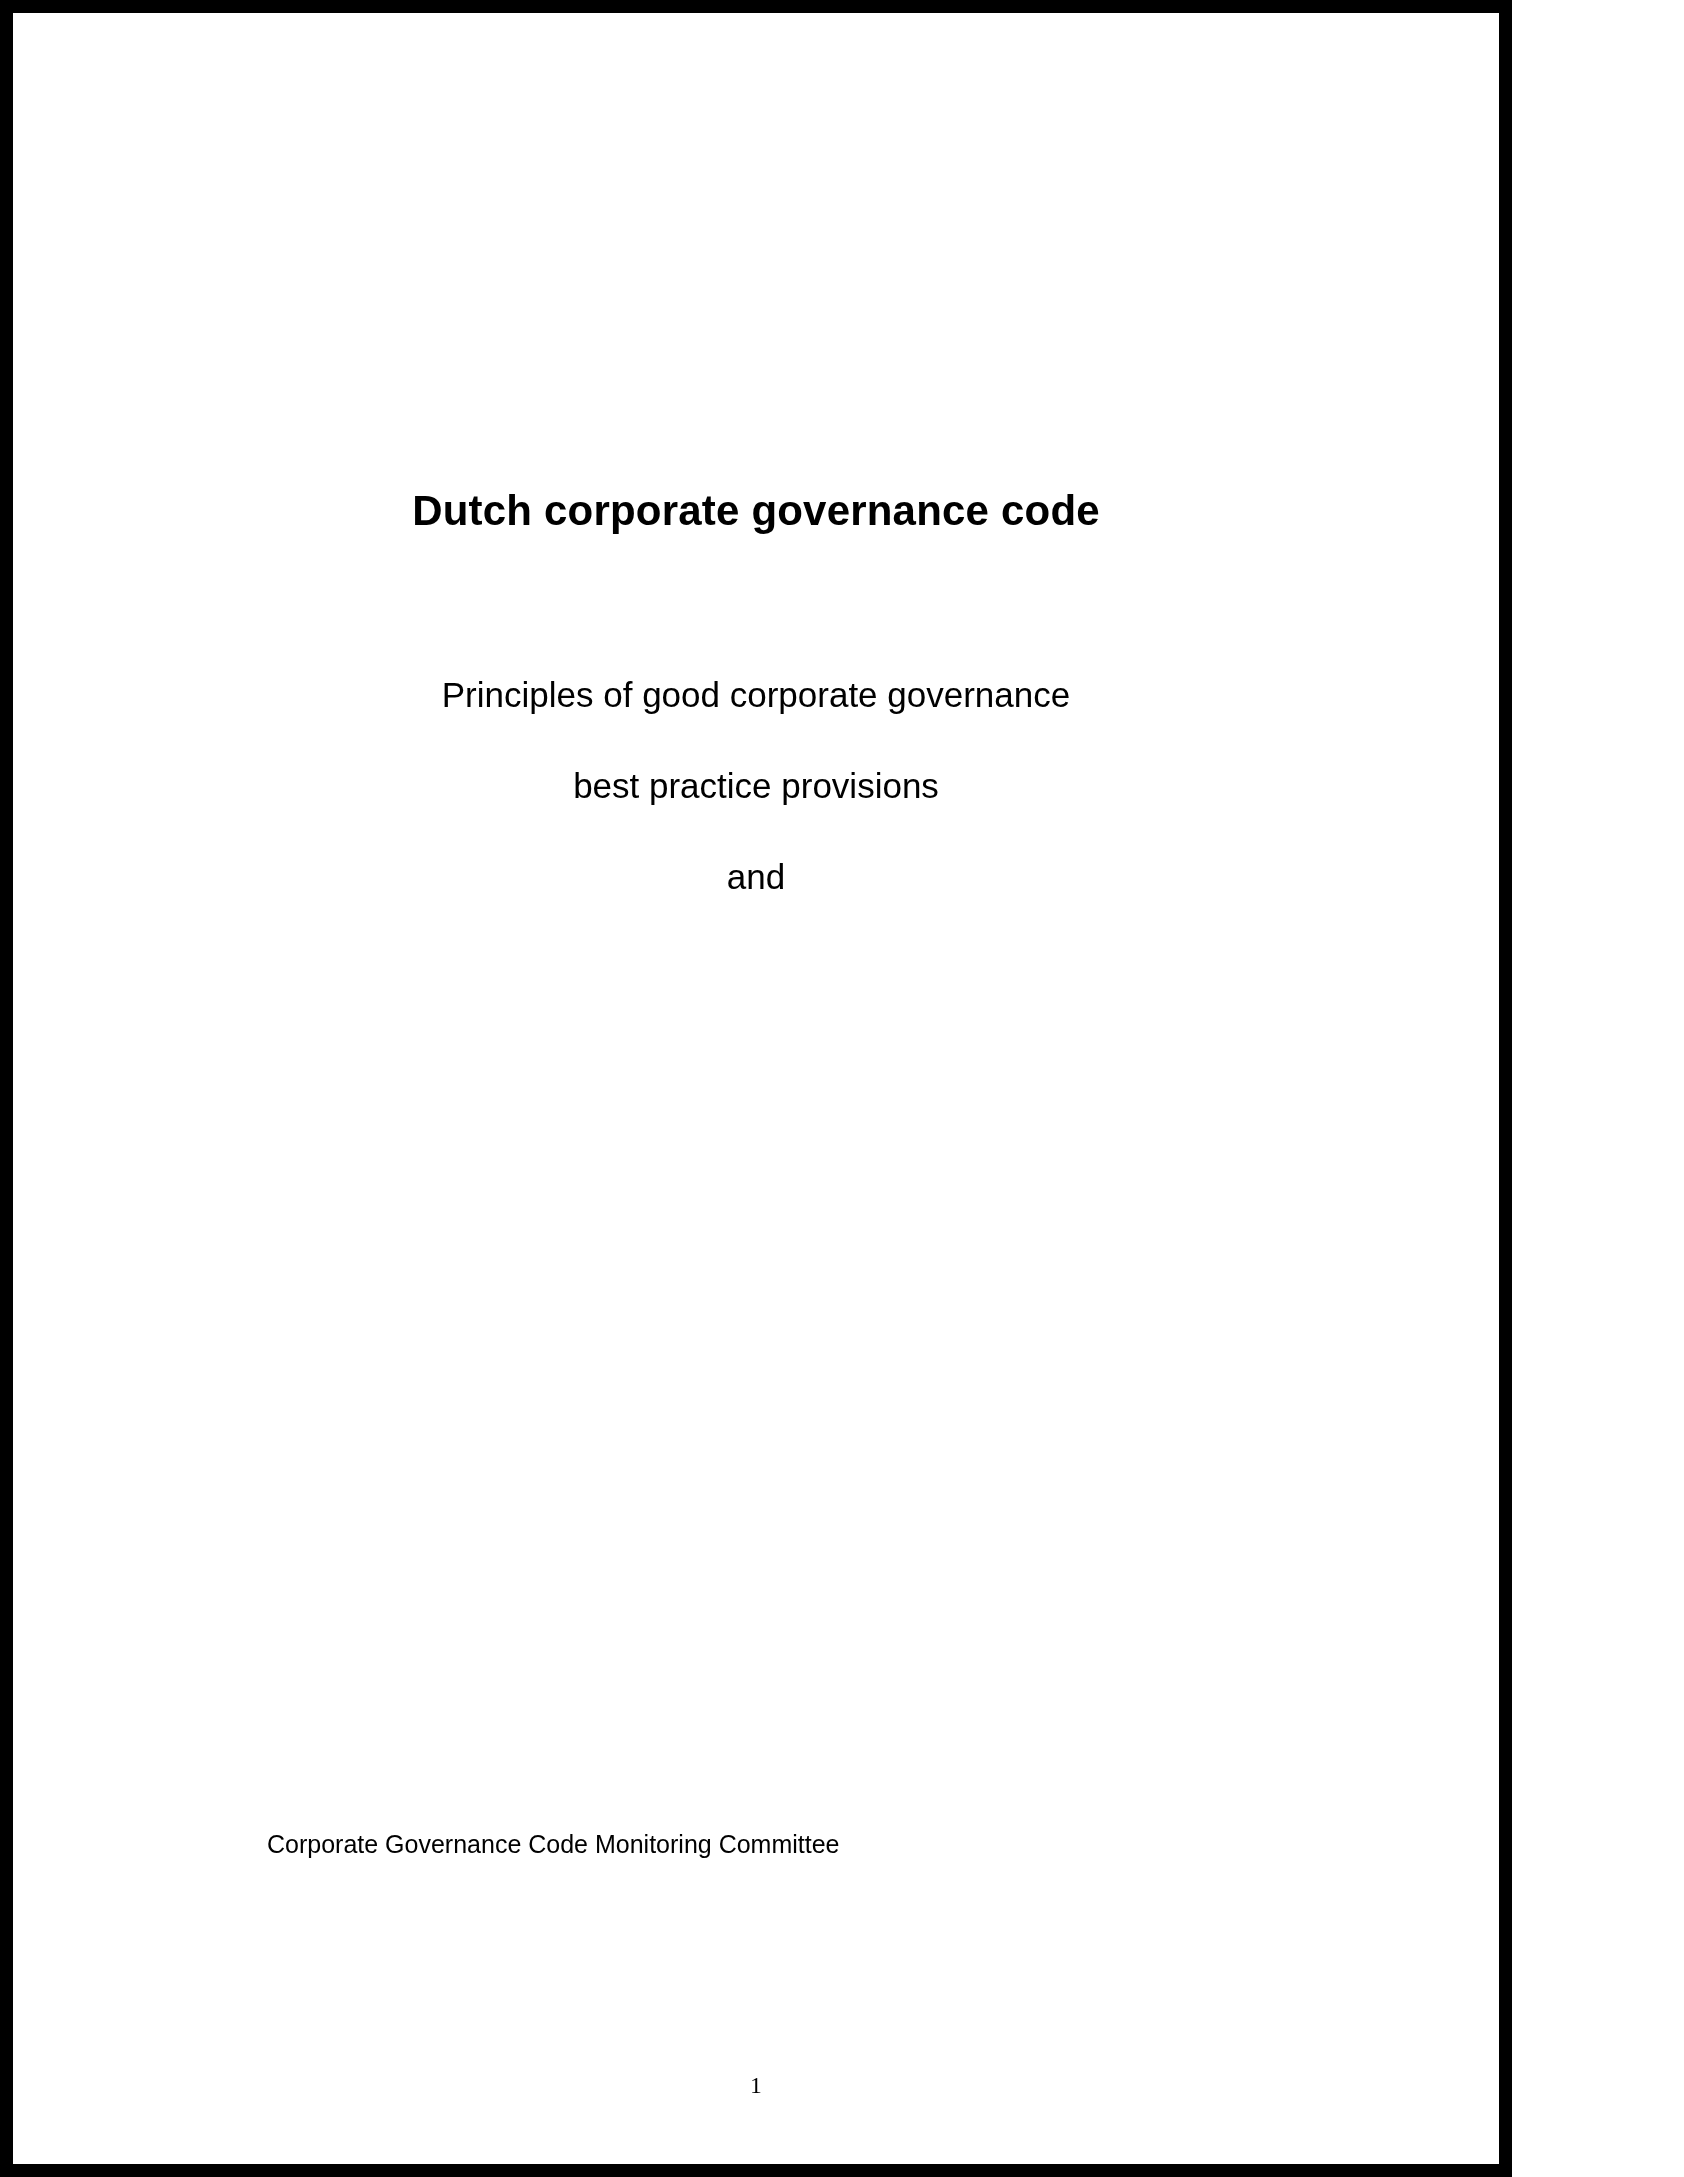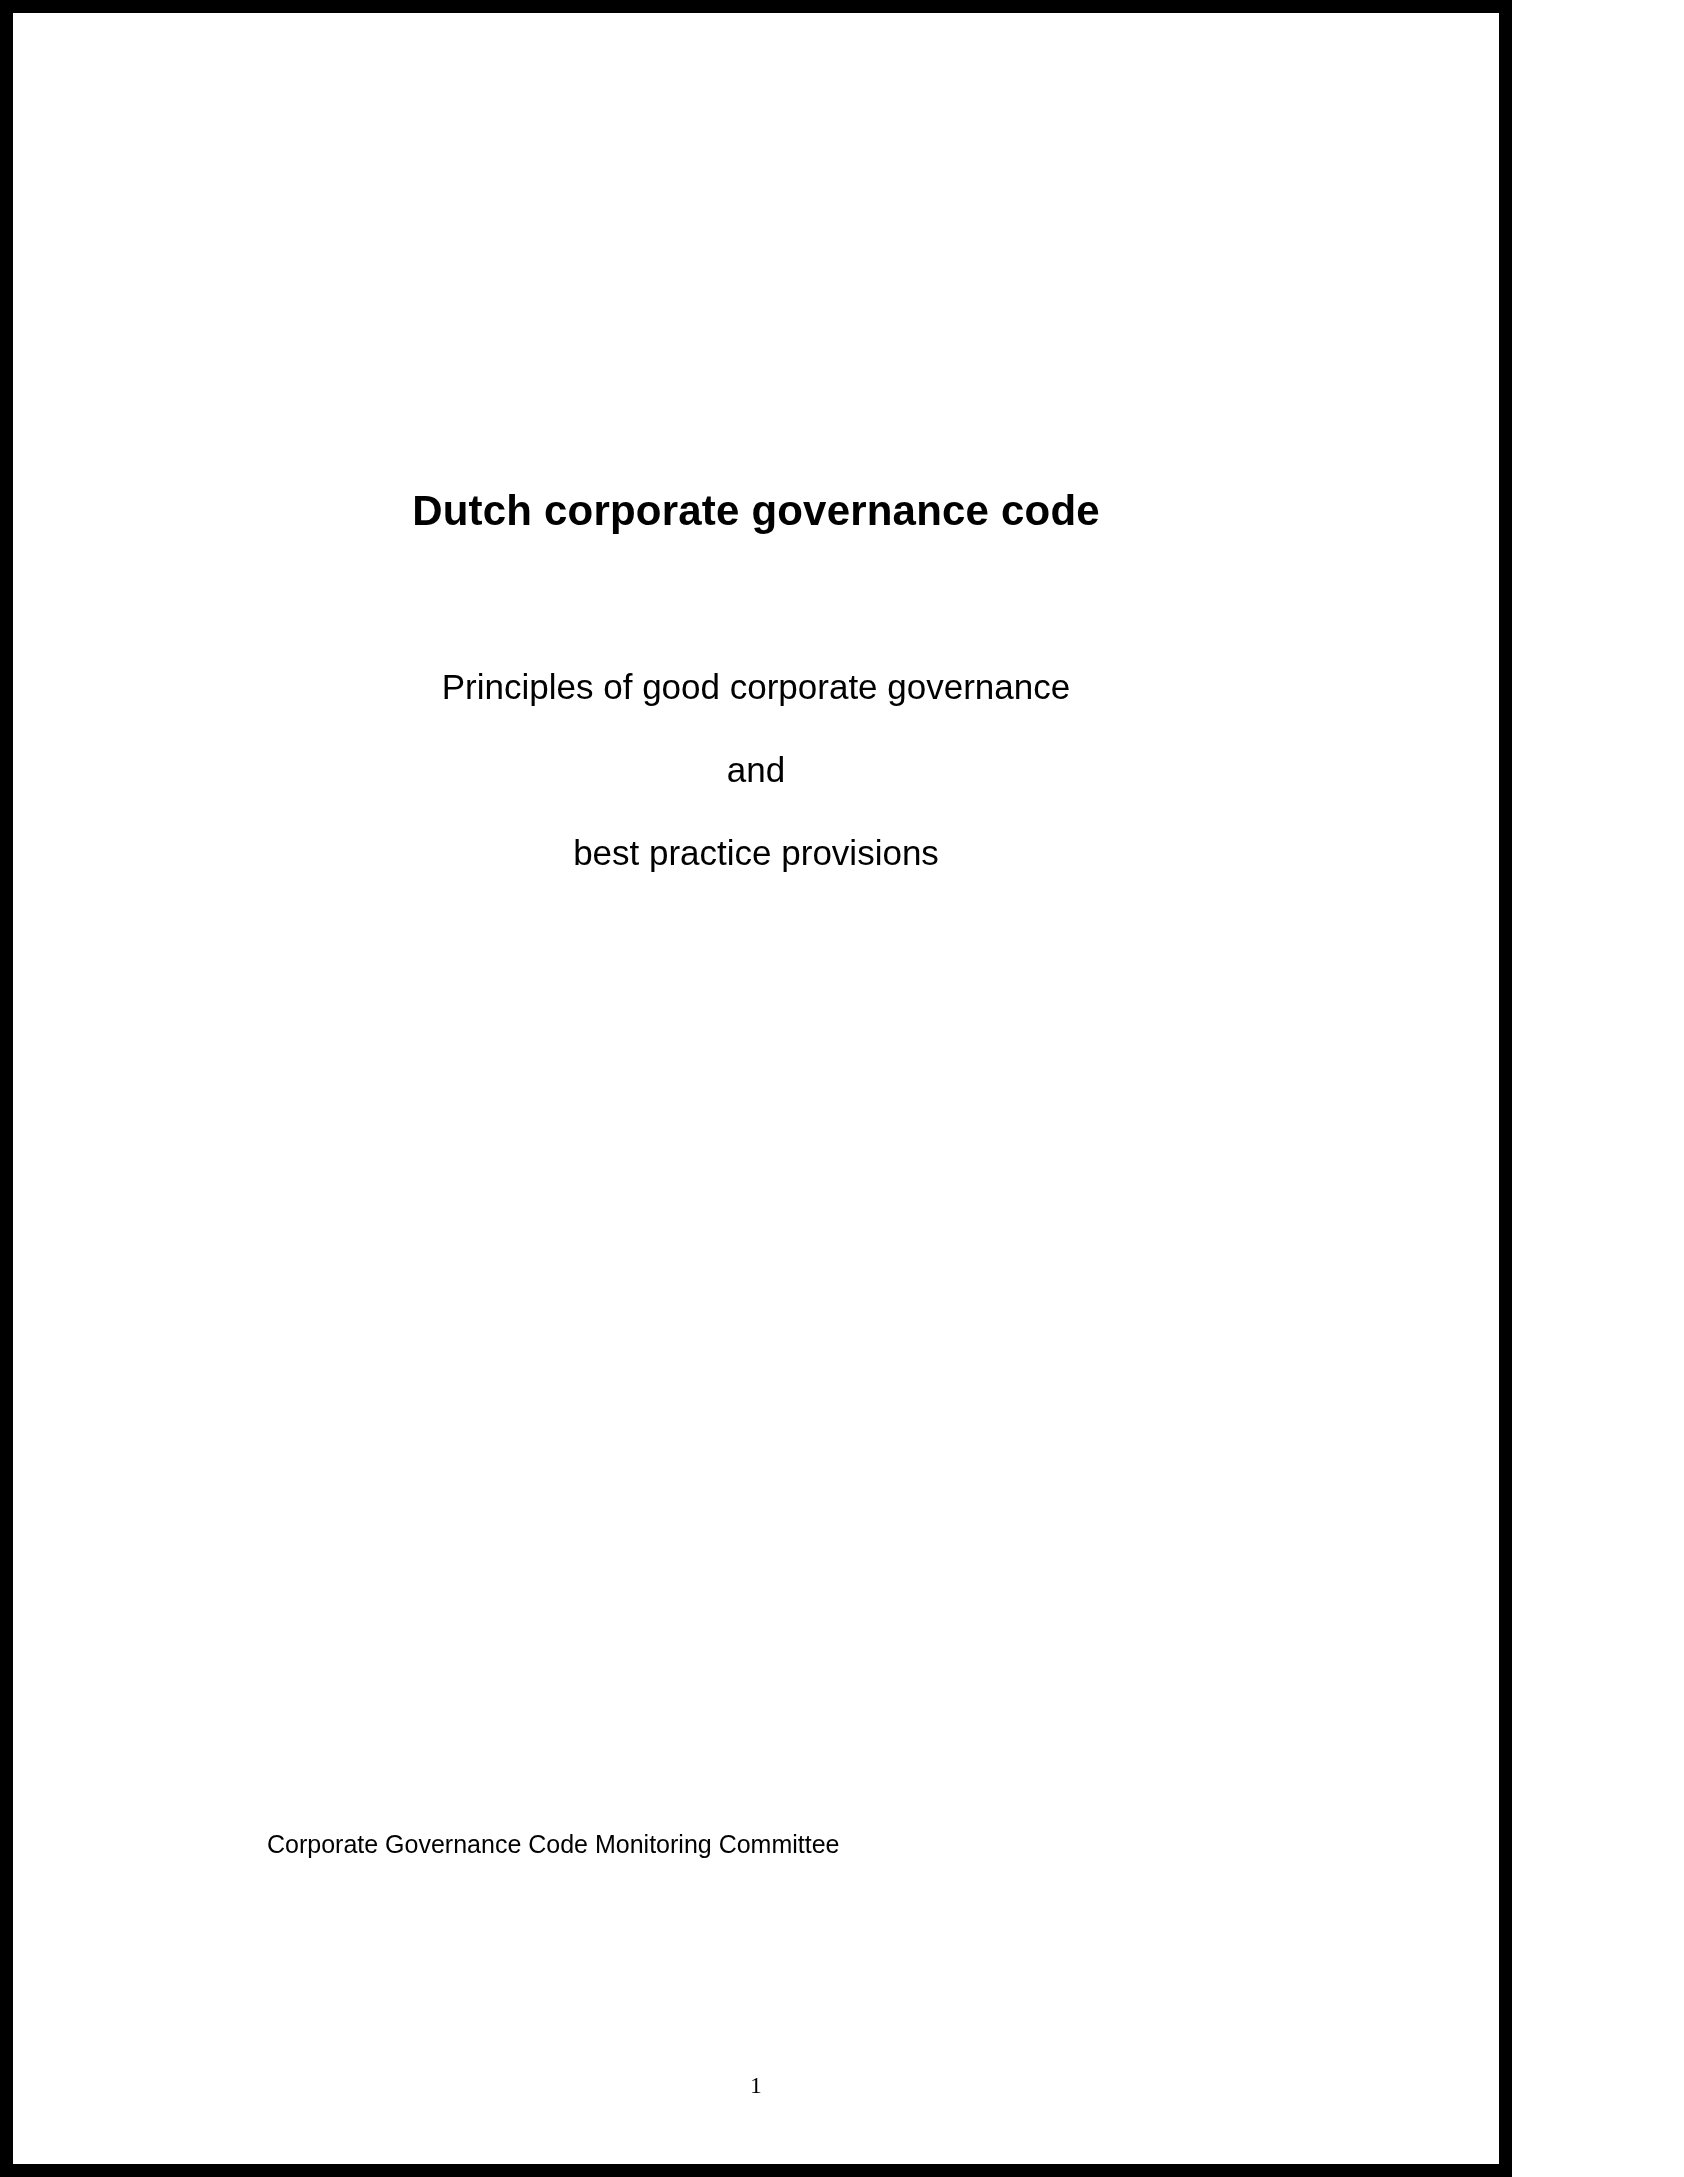--- a/index.html
+++ b/index.html
@@ -60,21 +60,21 @@
     left: 0;
     right: 0;
     top: 630px;
     text-align: center;
   }
 
   .subtitle-line {
     font-size: 35px;
     font-weight: normal;
     line-height: 79px;
-    margin: 4px;
+    margin: 12px;
     padding: 0;
   }
 
   
   .committee {
     position: absolute;
     left: 254px;
     top: 1817px;
     font-size: 25px;
     font-weight: normal;
@@ -97,22 +97,22 @@
 
 <div class="page-frame">
   <div class="page-sheet">
 
     <div class="title-block">
       <h1 class="doc-title">Dutch corporate governance code</h1>
     </div>
 
     <div class="subtitle-block">
       <p class="subtitle-line">Principles of good corporate governance</p>
+      <p class="subtitle-line">best practice provisions</p>
       <p class="subtitle-line">and</p>
-      <p class="subtitle-line">best practice provisions</p>
     </div>
 
     <div class="committee">Corporate Governance Code Monitoring Committee</div>
 
     <div class="page-number">1</div>
 
   </div>
 </div>
 
 

